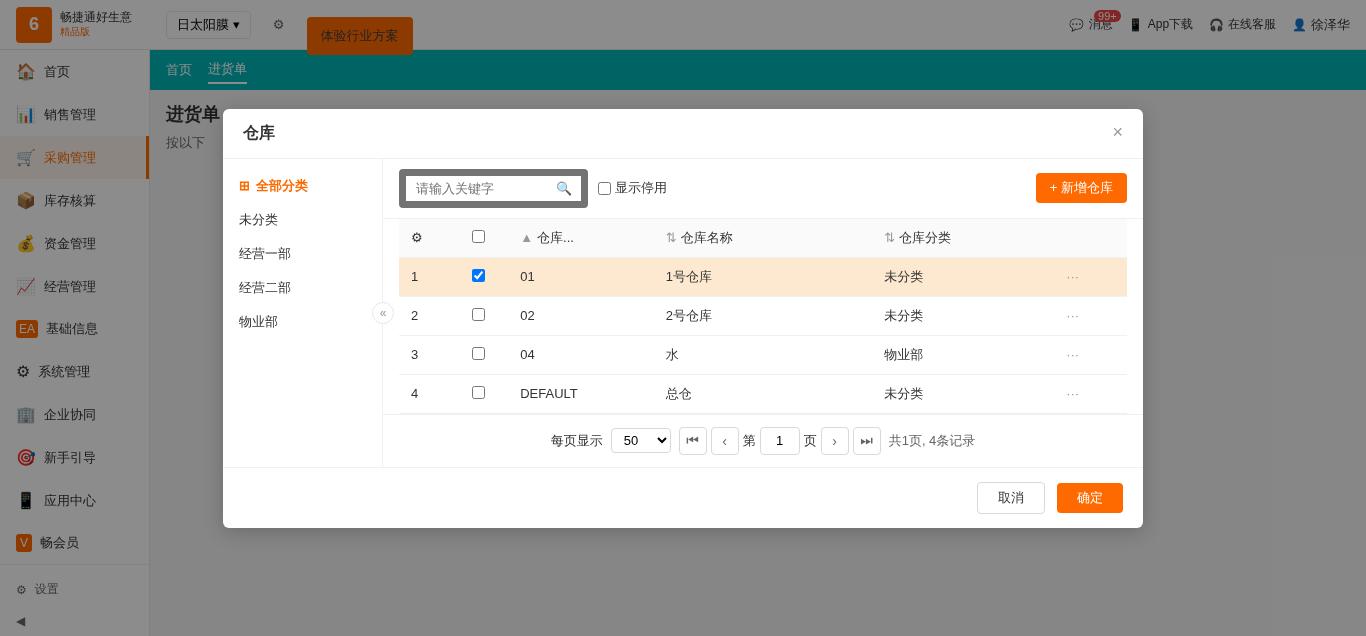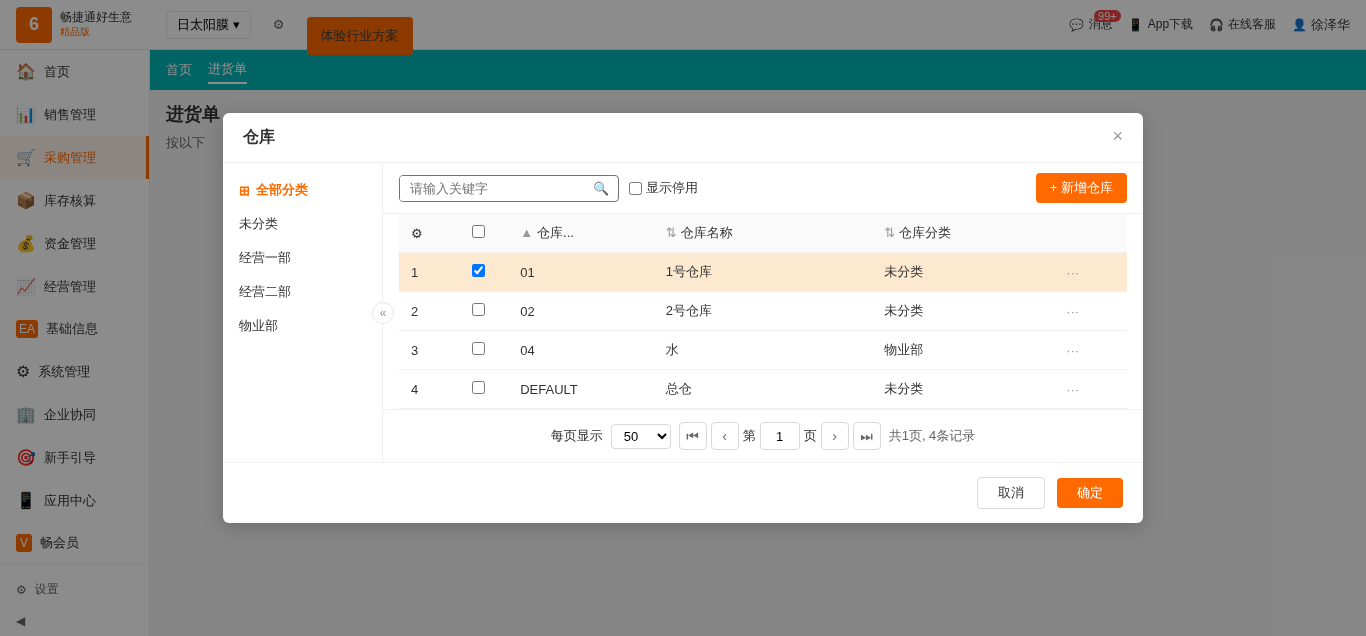--- a/index.html
+++ b/index.html
@@ -204,24 +204,24 @@
       flex-direction: column;
       overflow: hidden;
     }
     .content-toolbar {
       display: flex; align-items: center; gap: 10px;
       padding: 10px 16px;
       border-bottom: 1px solid #f0f0f0;
     }
     .search-box {
       display: flex; align-items: center;
-      border: 1px solid #737373;
+      border: 7px solid #737373;
       border-radius: 4px;
       overflow: hidden;
-      width: 220px;
+      width: 189px;
     }
     .search-input {
       border: none; outline: none;
       padding: 5px 10px;
       font-size: 13px;
       width: 100%;
     }
     .search-icon-btn {
       padding: 5px 8px;
       color: #999;

